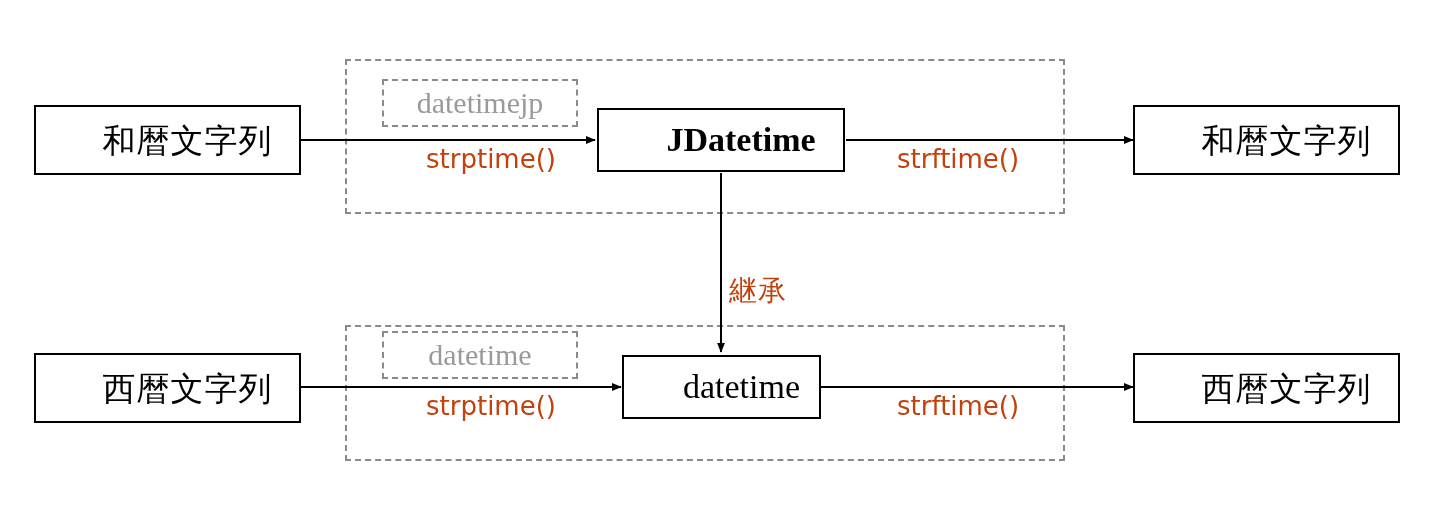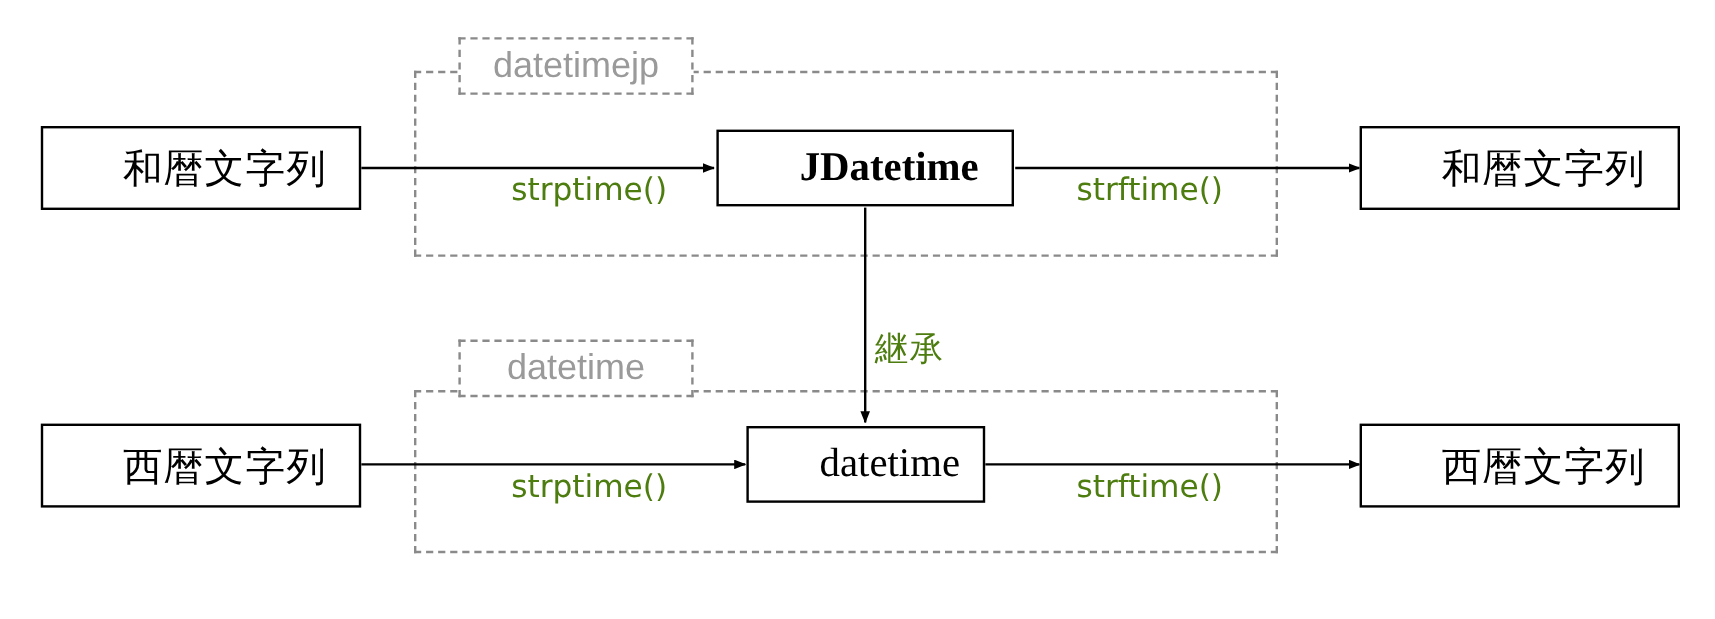--- a/index.html
+++ b/index.html
@@ -63,27 +63,28 @@
   .module-label {
     position: absolute;
     box-sizing: border-box;
     border: 2px dashed #8a8a8a;
     background: #ffffff;
     display: flex;
     align-items: center;
     justify-content: center;
     color: #9a9a9a;
     font-size: 30px;
-    font-family: Liberation Sans, sans-serif;
+    font-family: Liberation Serif, serif;
     letter-spacing: 0px;
+    margin-top: 48px;
   }
   
   .edge-label {
     position: absolute;
-    color: #4d7c0f;
+    color: #c2410c;
     font-size: 26px;
     font-family: "DejaVu Sans", "Liberation Sans", sans-serif;
     white-space: nowrap;
     line-height: 1;
   }
   .edge-label.jp {
     font-size: 28px;
     letter-spacing: 1px;
   }
 </style>

